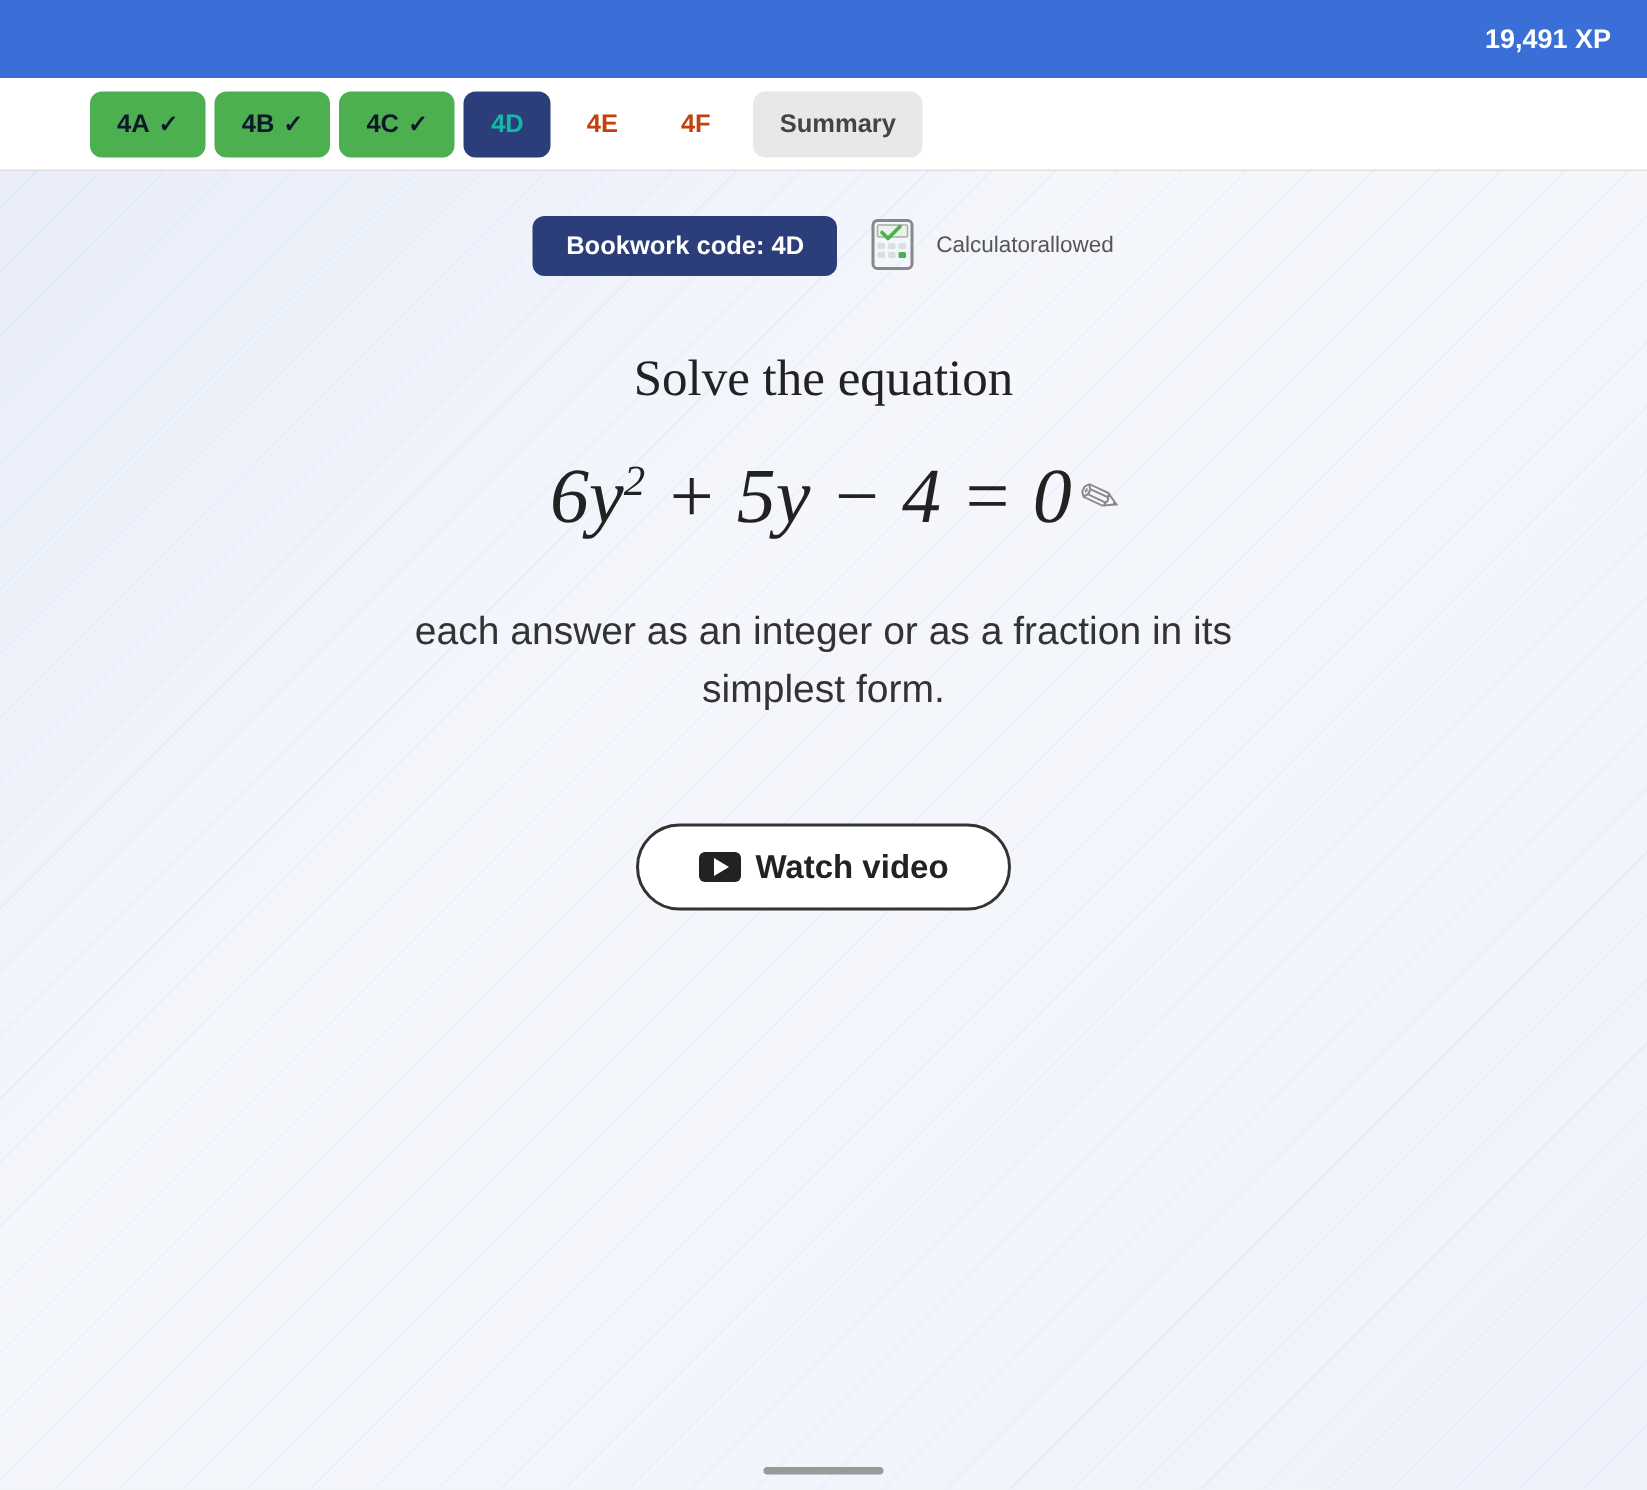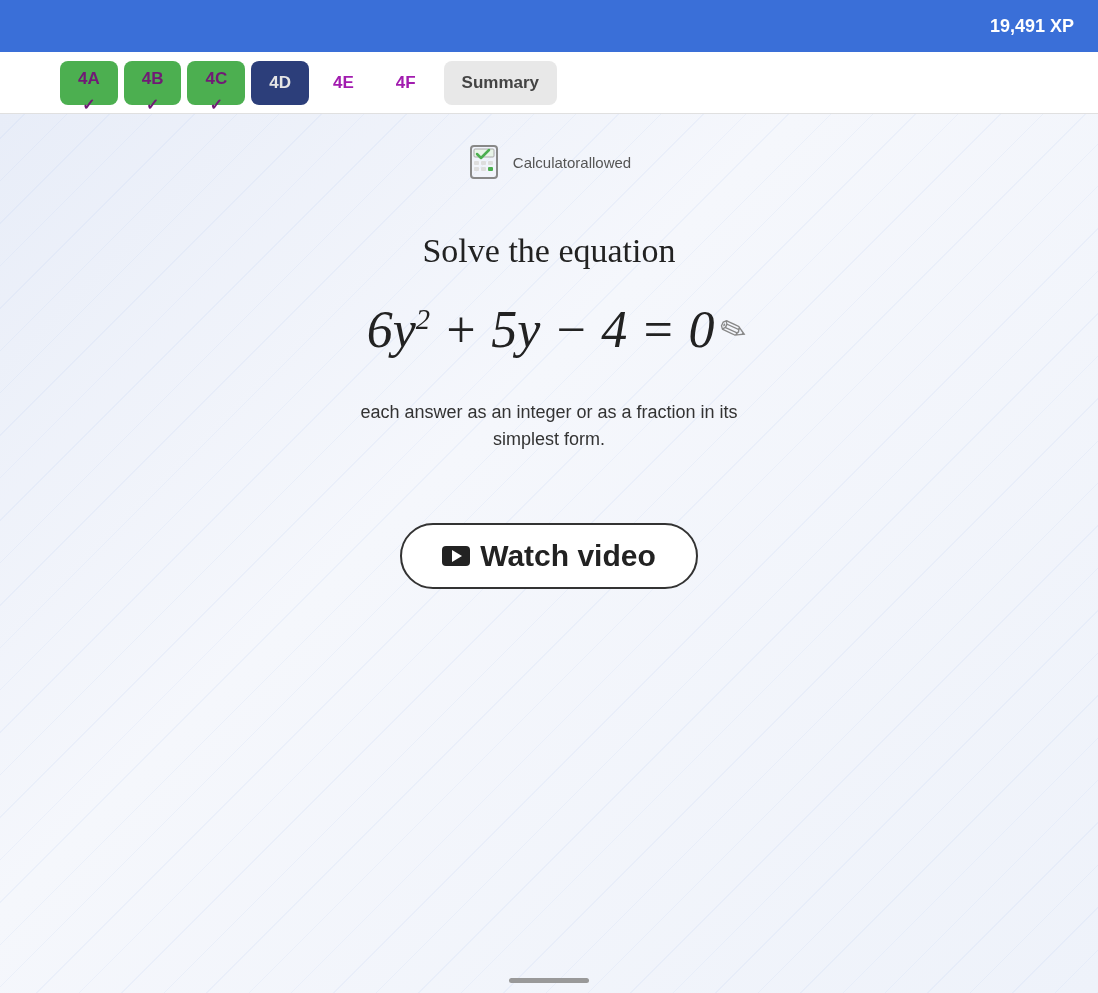--- a/index.html
+++ b/index.html
@@ -49,34 +49,33 @@
       padding: 8px 18px;
       border-radius: 8px;
       font-size: 17px;
       font-weight: 700;
       cursor: pointer;
       height: 44px;
     }
 
     .tab-completed {
       background: #4caf50;
-      color: #701a75;
+      color: #0f172a;
       border: none;
-      flex-direction: column;
     }
 
     .tab-active {
       background: #2c3e7a;
-      color: #e5e5e5;
+      color: #14b8a6;
       border: none;
     }
 
     .tab-inactive {
       background: transparent;
-      color: #a21caf;
+      color: #c2410c;
       border: none;
     }
 
     .tab-summary {
       background: #e8e8e8;
       color: #444;
       border: none;
       margin-left: 4px;
     }
 
@@ -192,37 +191,37 @@
     .pencil-mark {
       font-size: 32px;
       color: #888;
       margin-left: 6px;
       font-style: normal;
       transform: rotate(-20deg);
       display: inline-block;
     }
 
     .answer-instruction {
-      font-size: 18px;
+      font-size: 26px;
       color: #333;
       text-align: center;
       max-width: 700px;
       line-height: 1.5;
       font-weight: 400;
     }
 
     
     .watch-video-btn {
       display: flex;
       align-items: center;
       gap: 10px;
       border: 2px solid #333;
       border-radius: 50px;
       padding: 14px 40px;
-      font-size: 30px;
+      font-size: 22px;
       font-weight: 700;
       color: #222;
       background: white;
       cursor: pointer;
       margin-top: 70px;
       z-index: 1;
     }
 
     .video-icon {
       width: 28px;
@@ -293,20 +292,21 @@
     <span>4F</span>
   </div>
   <div class="tab tab-summary">
     <span>Summary</span>
   </div>
 </div>
 
 <div class="main-content">
 
   <div class="bookwork-row">
+    <div class="bookwork-badge">Bookwork code: 4D</div>
     <div class="calculator-allowed">
 
       <div class="calculator-icon">
         <svg class="calc-svg" viewBox="0 0 38 38" xmlns="http://www.w3.org/2000/svg">
 
           <rect x="4" y="2" width="26" height="32" rx="3" ry="3" fill="none" stroke="#888" stroke-width="2"></rect>
 
           <rect x="7" y="5" width="20" height="8" rx="1" fill="#e8f4e8" stroke="#aaa" stroke-width="1"></rect>
 
           <polyline points="10,10 14,14 22,6" fill="none" stroke="#4caf50" stroke-width="2.5" stroke-linecap="round" stroke-linejoin="round"></polyline>

